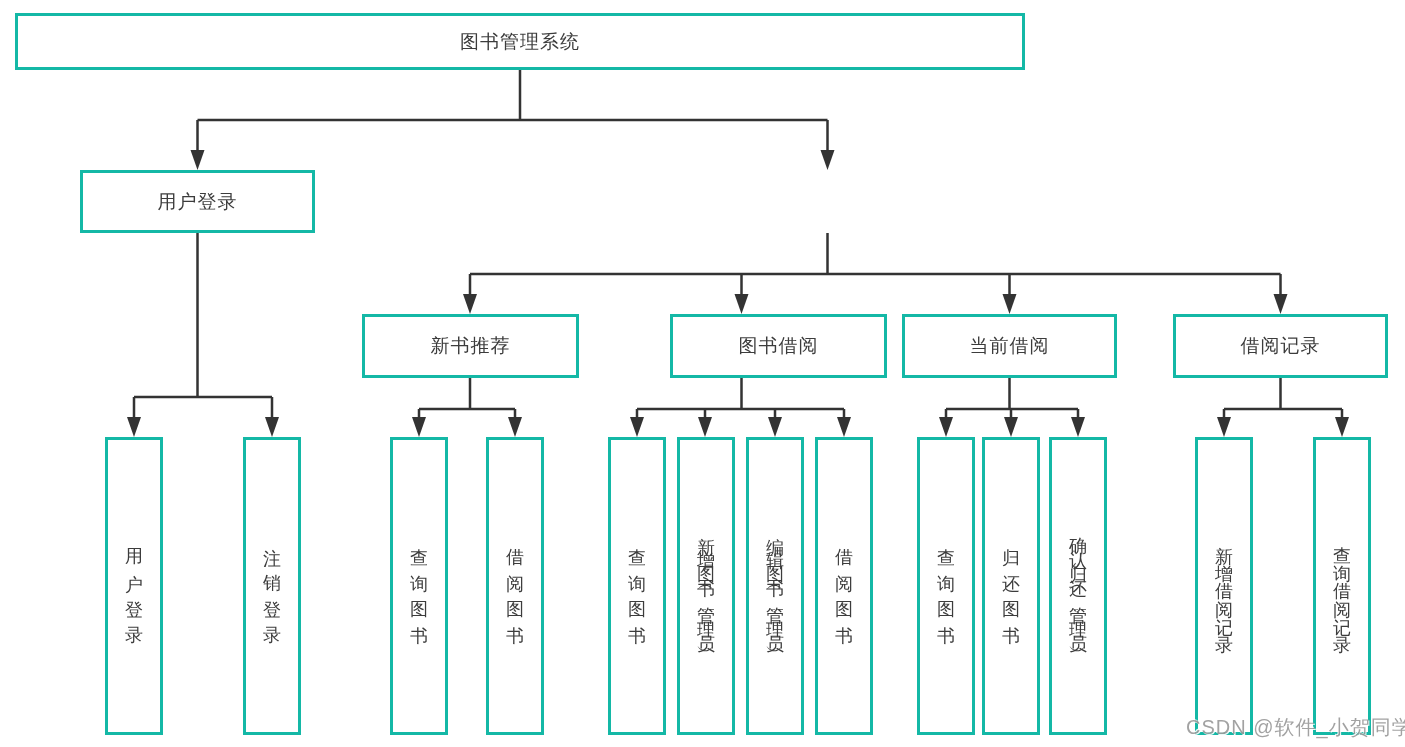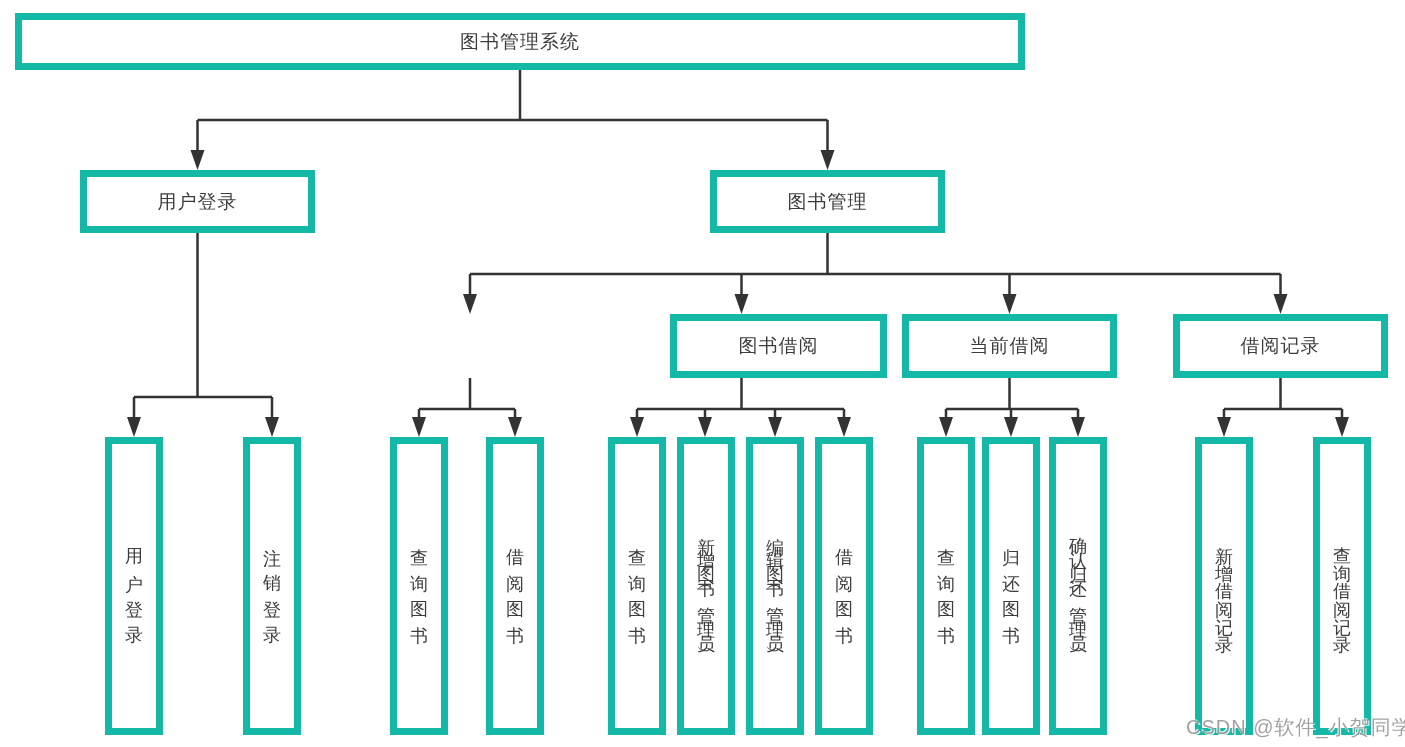--- a/index.html
+++ b/index.html
@@ -2,21 +2,21 @@
 <html><head>
 <meta charset="utf-8">
 <style>
   html,body{margin:0;padding:0;background:#ffffff;}
   .canvas{
     position:relative;width:1405px;height:747px;background:#ffffff;overflow:hidden;
     font-family:"Liberation Sans","DejaVu Sans",sans-serif;color:#3c3c3c;
   }
   .wires{position:absolute;left:0;top:0;width:1405px;height:747px;}
   .box{
-    position:absolute;background:#ffffff;border:7px solid #14b8a6;box-sizing:border-box;
+    position:absolute;background:#ffffff;border:3px solid #14b8a6;box-sizing:border-box;
     display:flex;align-items:center;justify-content:center;
   }
   .hlabel{font-size:19px;letter-spacing:1px;white-space:nowrap;}
   .leaf{width:58px;height:298px;}
   .vlabel{
     writing-mode:vertical-rl;text-orientation:mixed;
     font-size:18px;line-height:1;white-space:nowrap;
   }
   .watermark{
     position:absolute;left:1186px;top:714px;font-size:20px;letter-spacing:1px;
@@ -67,24 +67,24 @@
     </g>
   </svg>
 
   <div class="box" style="left:15px;top:13px;width:1010px;height:57px">
     <span class="hlabel">图书管理系统</span>
   </div>
 
   <div class="box" style="left:80px;top:170px;width:235px;height:63px">
     <span class="hlabel">用户登录</span>
   </div>
-  <div class="box" style="left:710px;top:170px;width:235px;height:63px">
-    <span class="hlabel">图书管理</span>
+
+  <div class="box" style="left:362px;top:314px;width:217px;height:64px">
+    <span class="hlabel">新书推荐</span>
   </div>
-
   <div class="box" style="left:670px;top:314px;width:217px;height:64px">
     <span class="hlabel">图书借阅</span>
   </div>
   <div class="box" style="left:902px;top:314px;width:215px;height:64px">
     <span class="hlabel">当前借阅</span>
   </div>
   <div class="box" style="left:1173px;top:314px;width:215px;height:64px">
     <span class="hlabel">借阅记录</span>
   </div>
 

